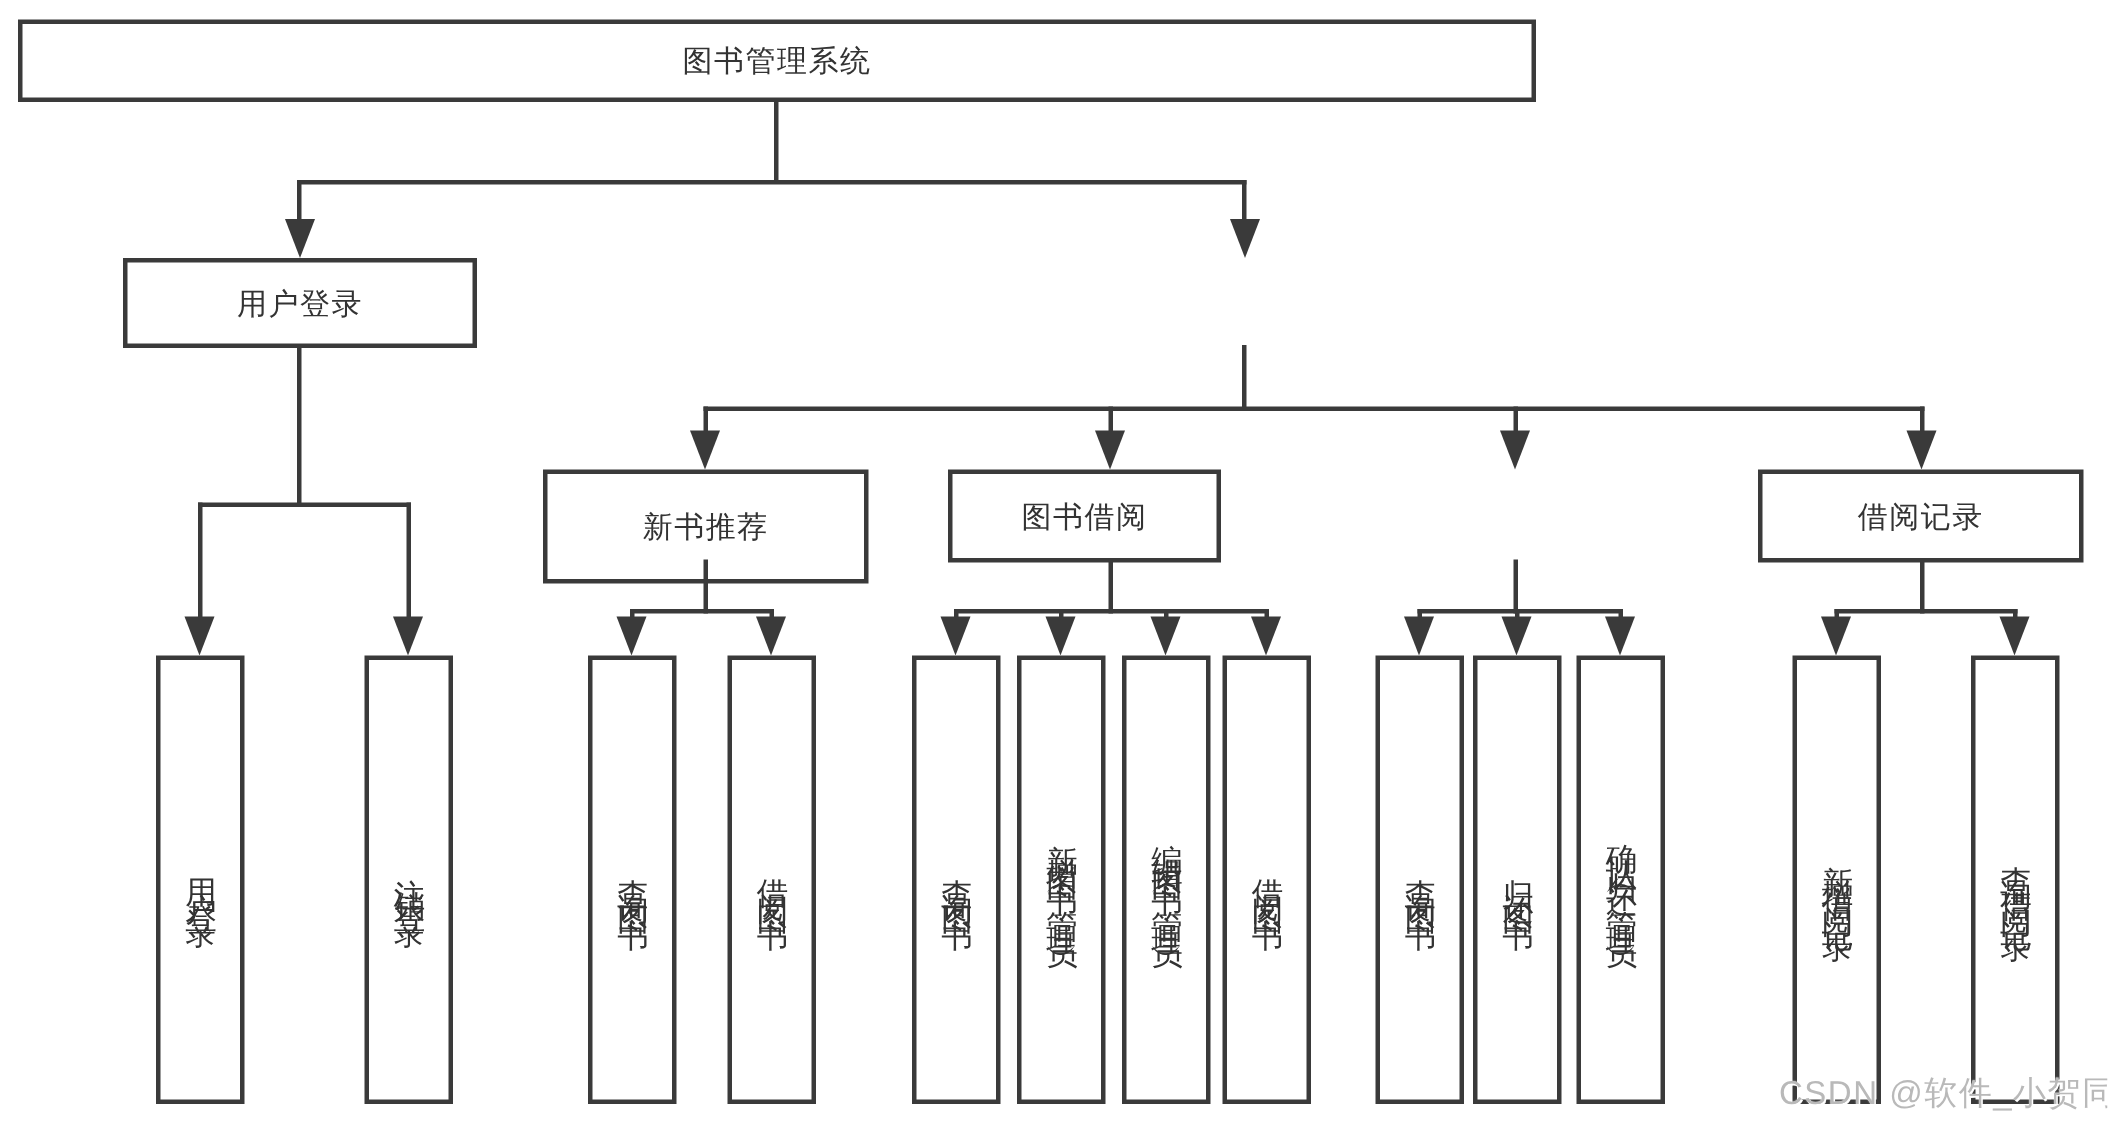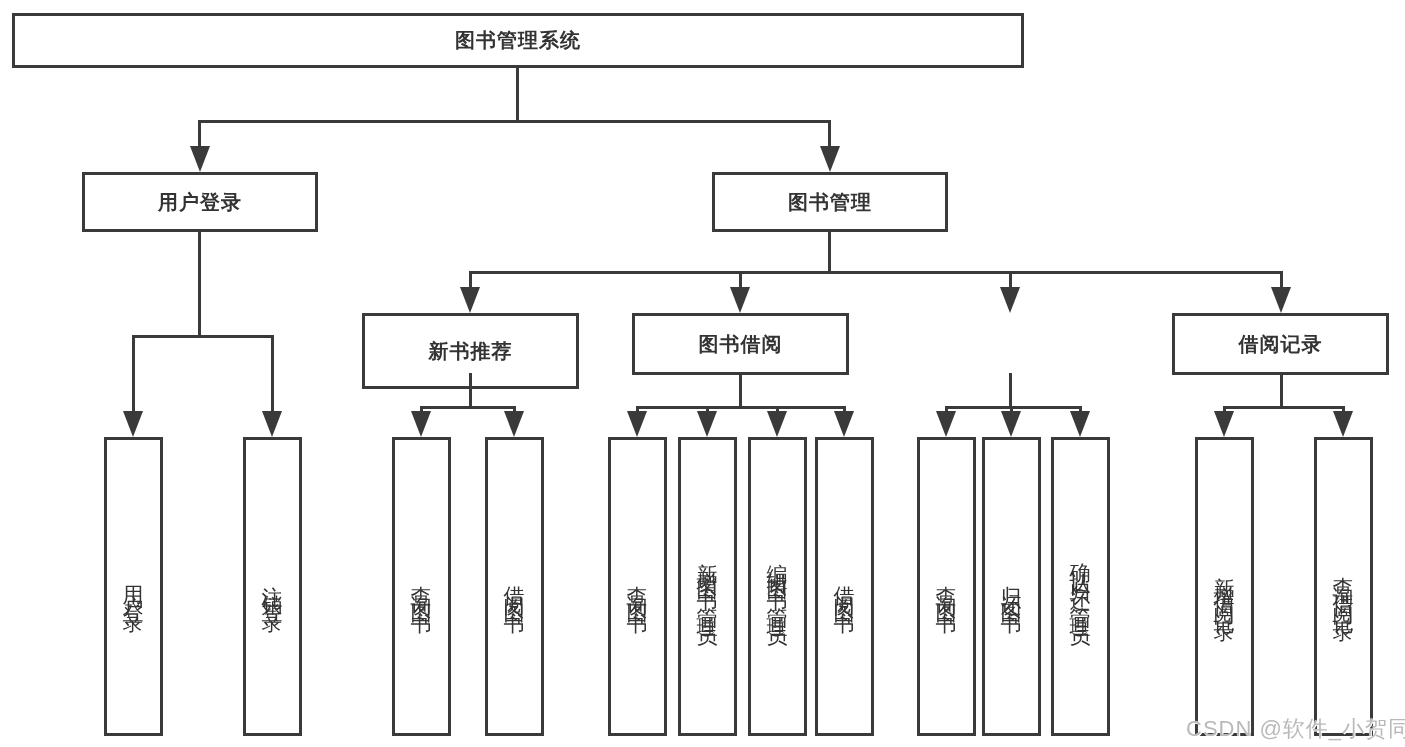--- a/index.html
+++ b/index.html
@@ -20,21 +20,20 @@
     position: absolute;
     box-sizing: border-box;
     border: 3px solid #3a3a3a;
     background: #ffffff;
     display: flex;
     align-items: center;
     justify-content: center;
     font-size: 20px;
     letter-spacing: 1px;
     color: #333333;
-    font-weight: bold;
   }
   .vbox {
     position: absolute;
     box-sizing: border-box;
     border: 3px solid #3a3a3a;
     background: #ffffff;
     top: 437px;
     width: 59px;
     height: 299px;
     display: flex;
@@ -89,23 +88,20 @@
   <div class="vl" style="left:516px; top:66px; height:56px;"></div>
   <div class="hl" style="left:198px; top:120px; width:633px;"></div>
   <div class="vl" style="left:198px; top:120px; height:30px;"></div>
   <div class="vl" style="left:828px; top:120px; height:30px;"></div>
   <div class="arw" style="left:190px; top:146px;"></div>
   <div class="arw" style="left:820px; top:146px;"></div>
 
   <div class="box" style="left:82px; top:172px; width:236px; height:60px;">
     <span>用户登录</span>
   </div>
-  <div class="box" style="left:712px; top:172px; width:236px; height:60px;">
-    <span>图书管理</span>
-  </div>
 
   <div class="vl" style="left:198px; top:230px; height:108px;"></div>
   <div class="hl" style="left:132px; top:335px; width:142px;"></div>
   <div class="vl" style="left:132px; top:335px; height:80px;"></div>
   <div class="vl" style="left:271px; top:335px; height:80px;"></div>
   <div class="arw" style="left:123px; top:411px;"></div>
   <div class="arw" style="left:262px; top:411px;"></div>
 
   <div class="vl" style="left:828px; top:230px; height:44px;"></div>
   <div class="hl" style="left:469px; top:271px; width:814px;"></div>
@@ -114,21 +110,21 @@
   <div class="vl" style="left:1009px; top:271px; height:20px;"></div>
   <div class="vl" style="left:1280px; top:271px; height:20px;"></div>
   <div class="arw" style="left:460px; top:287px;"></div>
   <div class="arw" style="left:730px; top:287px;"></div>
   <div class="arw" style="left:1000px; top:287px;"></div>
   <div class="arw" style="left:1271px; top:287px;"></div>
 
   <div class="box" style="left:362px; top:313px; width:217px; height:76px;">
     <span>新书推荐</span>
   </div>
-  <div class="box" style="left:632px; top:313px; width:217px; height:62px;">
+  <div class="box" style="left:632px; top:313px; width:182px; height:62px;">
     <span>图书借阅</span>
   </div>
   <div class="box" style="left:1172px; top:313px; width:217px; height:62px;">
     <span>借阅记录</span>
   </div>
 
   <div class="vl" style="left:469px; top:373px; height:36px;"></div>
   <div class="hl" style="left:420px; top:406px; width:96px;"></div>
   <div class="vl" style="left:420px; top:406px; height:10px;"></div>
   <div class="vl" style="left:513px; top:406px; height:10px;"></div>

